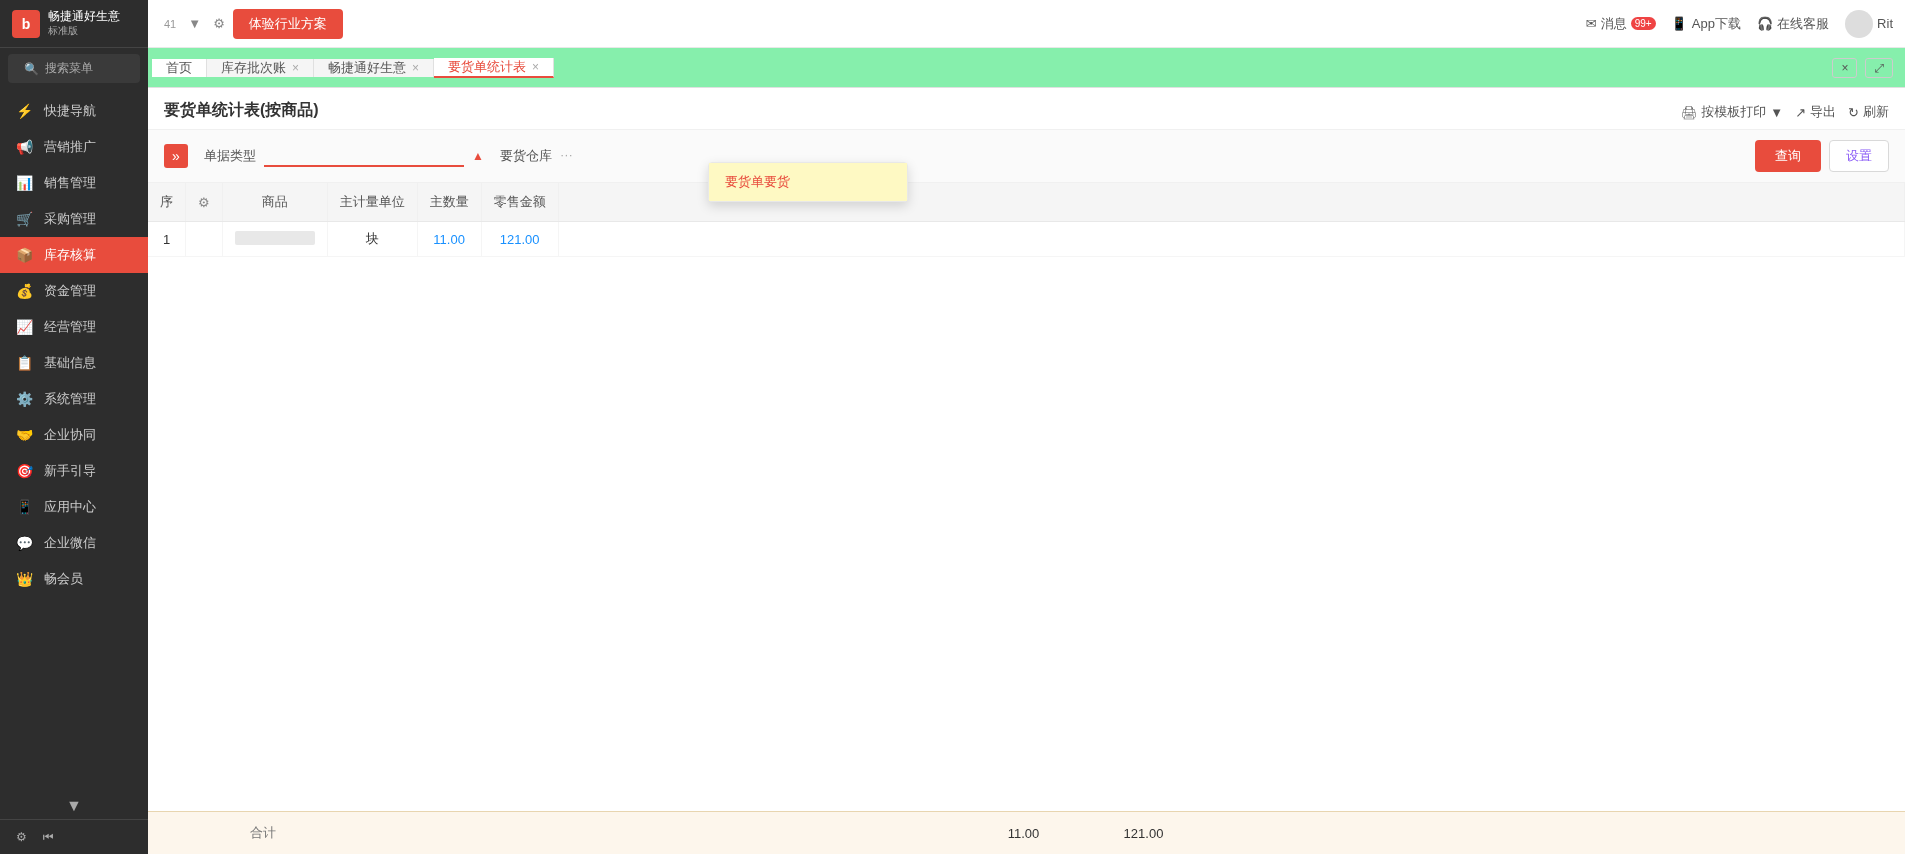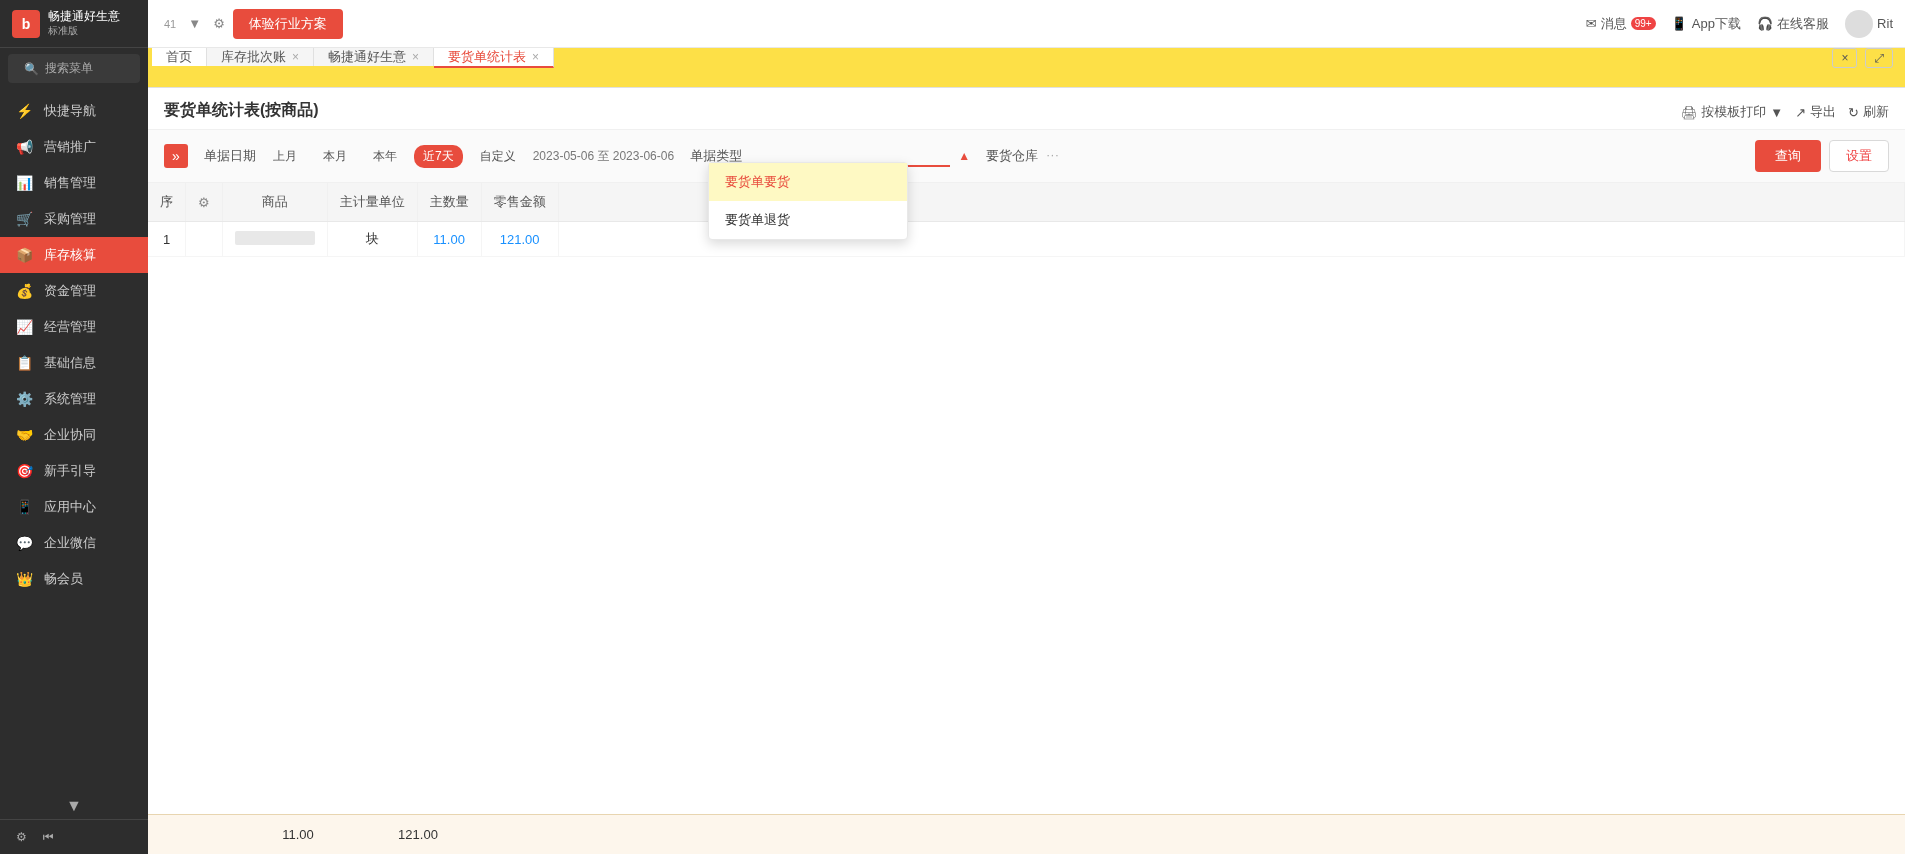--- a/index.html
+++ b/index.html
@@ -57,22 +57,22 @@
       background: #e84c3d; color: #fff; border: none; padding: 6px 16px;
       border-radius: 4px; cursor: pointer; font-size: 13px;
     }
     .topbar-icon-btn { display: flex; align-items: center; gap: 4px; color: #555; cursor: pointer; font-size: 13px; }
     .badge { background: #ef4444; color: #fff; font-size: 10px; padding: 1px 4px; border-radius: 8px; }
     .avatar { width: 28px; height: 28px; background: #ddd; border-radius: 50%; }
 
     
     .tab-bar {
       position: fixed; left: 148px; top: 48px; right: 0; height: 40px;
-      background: #fde047; border-bottom: 1px solid #e0e0e0;
-      display: flex; align-items: flex-start; z-index: 98; padding: 0 4px;
+      background: #86efac; border-bottom: 1px solid #e0e0e0;
+      display: flex; align-items: center; z-index: 98; padding: 0 4px;
     }
     .tab-item {
       display: flex; align-items: center; padding: 0 14px; cursor: pointer;
       border-right: 1px solid #e0e0e0; color: #555; font-size: 13px;
       white-space: nowrap; position: relative; background: #f5f5f5;
     }
     .tab-item:first-child { background: #fff; }
     .tab-item.active { background: #fff; color: #e84c3d; border-bottom: 2px solid #e84c3d; }
     .tab-item .tab-close { margin-left: 6px; color: #aaa; font-size: 12px; cursor: pointer; }
     .tab-bar-actions { margin-left: auto; display: flex; align-items: center; gap: 8px; padding: 0 8px; }
@@ -120,21 +120,21 @@
     .filter-select-input {
       border: none; border-bottom: 2px solid #e84c3d; padding: 2px 8px;
       min-width: 200px; font-size: 13px; outline: none; background: transparent;
       color: #333;
     }
     .filter-select-arrow { color: #e84c3d; cursor: pointer; font-size: 12px; }
     .filter-warehouse { display: flex; gap: 8px; }
     .filter-warehouse-more { color: #aaa; cursor: pointer; }
     .filter-actions { margin-left: auto; display: flex; gap: 8px; }
     .btn-query { background: #e84c3d; color: #fff; border: none; padding: 6px 20px; border-radius: 4px; cursor: pointer; font-size: 13px; }
-    .btn-settings { background: #fff; color: #ef4444; border: 1px solid #d9d9d9; padding: 6px 16px; border-radius: 4px; cursor: pointer; font-size: 13px; }
+    .btn-settings { background: #fff; color: #8b5cf6; border: 1px solid #d9d9d9; padding: 6px 16px; border-radius: 4px; cursor: pointer; font-size: 13px; }
     .dropdown-menu {
       position: absolute; background: #fff; border: 1px solid #e8e8e8;
       border-radius: 4px; box-shadow: 0 4px 12px rgba(0,0,0,0.15);
       min-width: 200px; z-index: 300;
       top: 32px; left: 560px;
     }
     .dropdown-item {
       padding: 10px 16px; cursor: pointer; font-size: 13px; color: #333;
     }
     .dropdown-item.selected { background: #fef9c3; color: #e84c3d; }
@@ -315,49 +315,39 @@
       <div class="page-action-btn">
         <span>↻</span>
         <span>刷新</span>
       </div>
     </div>
   </div>
 
   <div class="filter-bar" style="position: relative;">
     <div class="filter-expand-btn">»</div>
 
-    <div class="filter-group">
-      <span class="filter-label">单据日期</span>
-      <span class="date-shortcut">上月</span>
-      <span class="date-shortcut">本月</span>
-      <span class="date-shortcut">本年</span>
-      <span class="date-shortcut more">近7天</span>
-      <span class="date-shortcut custom">自定义</span>
-      <span class="date-range">2023-05-06 至 2023-06-06</span>
-    </div>
 
     <div class="filter-select-group">
       <span class="filter-select-label">单据类型</span>
       <input class="filter-select-input" type="text" readonly="" style="">
       <span class="filter-select-arrow">▲</span>
     </div>
 
     <div class="filter-warehouse">
       <span class="filter-select-label">要货仓库</span>
       <span class="filter-warehouse-more">···</span>
     </div>
 
     <div class="filter-actions">
       <button class="btn-query">查询</button>
       <button class="btn-settings">设置</button>
     </div>
 
     <div class="dropdown-menu">
       <div class="dropdown-item selected">要货单要货</div>
-      <div class="dropdown-item">要货单退货</div>
     </div>
   </div>
 
   <div class="table-container">
     <table>
       <thead>
         <tr>
           <th class="col-num">
             <span>序</span>
           </th>
@@ -392,18 +382,19 @@
           <td></td>
         </tr>
       </tbody>
     </table>
   </div>
 
   <div style="position:absolute; bottom:0; left:0; right:0; background:#fdf6ec; border-top:1px solid #e8d5b0; padding: 8px 0;">
     <div style="display:flex; align-items:center;">
       <div style="width:50px;"></div>
       <div style="width:40px;"></div>
+      <div style="flex:1; padding: 4px 12px; color:#777; font-size:13px;">合计</div>
       <div style="width:120px; text-align:center; padding:4px 12px; font-size:13px; color:#333;">11.00</div>
       <div style="width:120px; text-align:center; padding:4px 12px; font-size:13px; color:#333;">121.00</div>
       <div style="flex:1;"></div>
     </div>
   </div>
 </div>
 
 </body></html>

